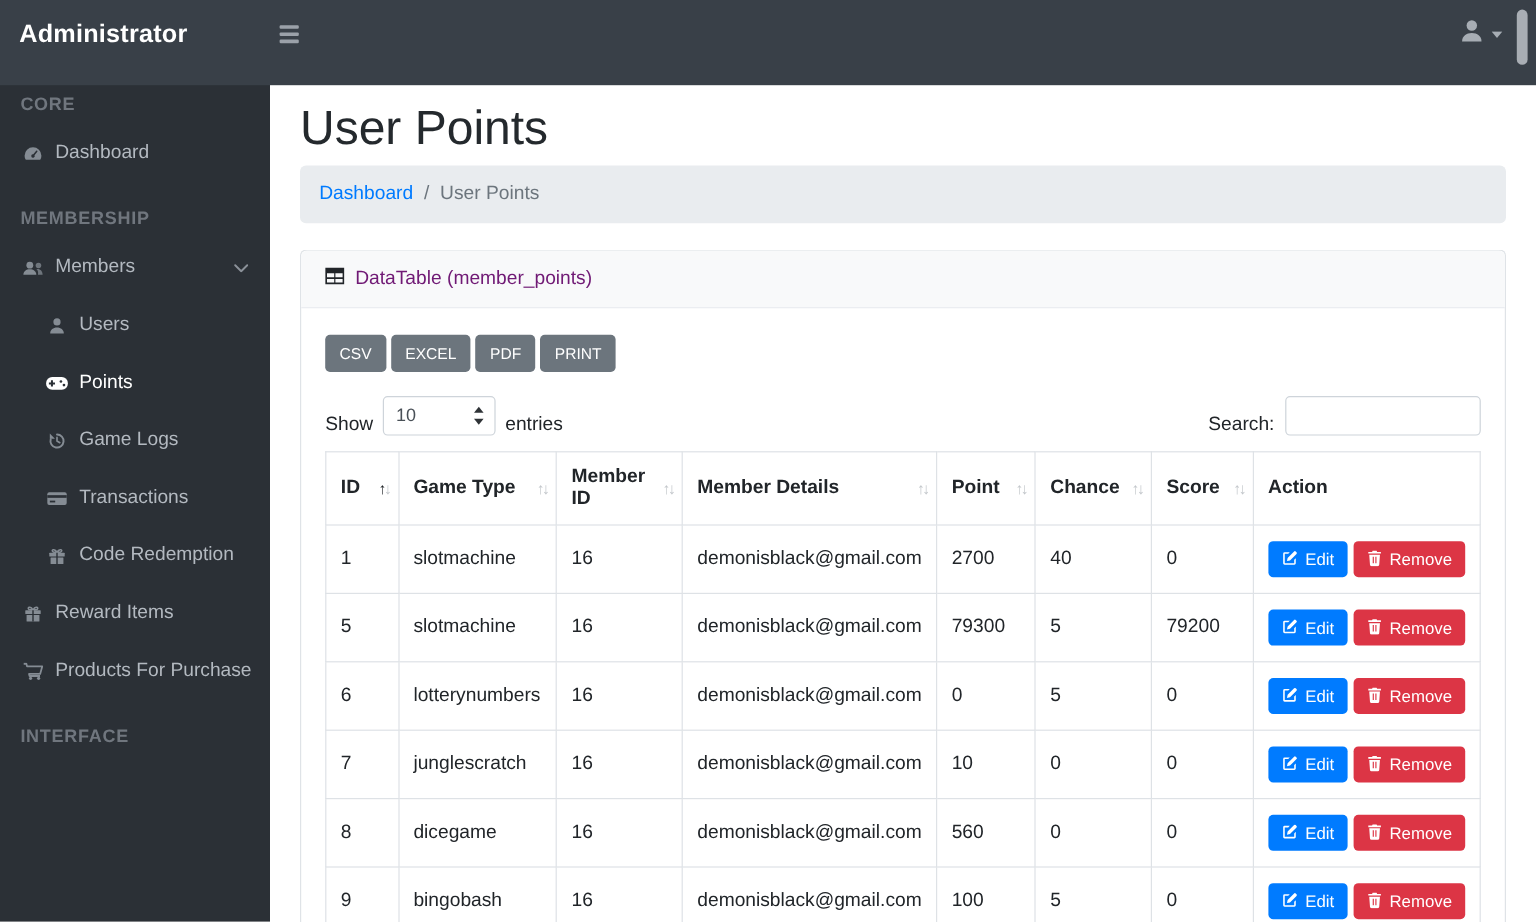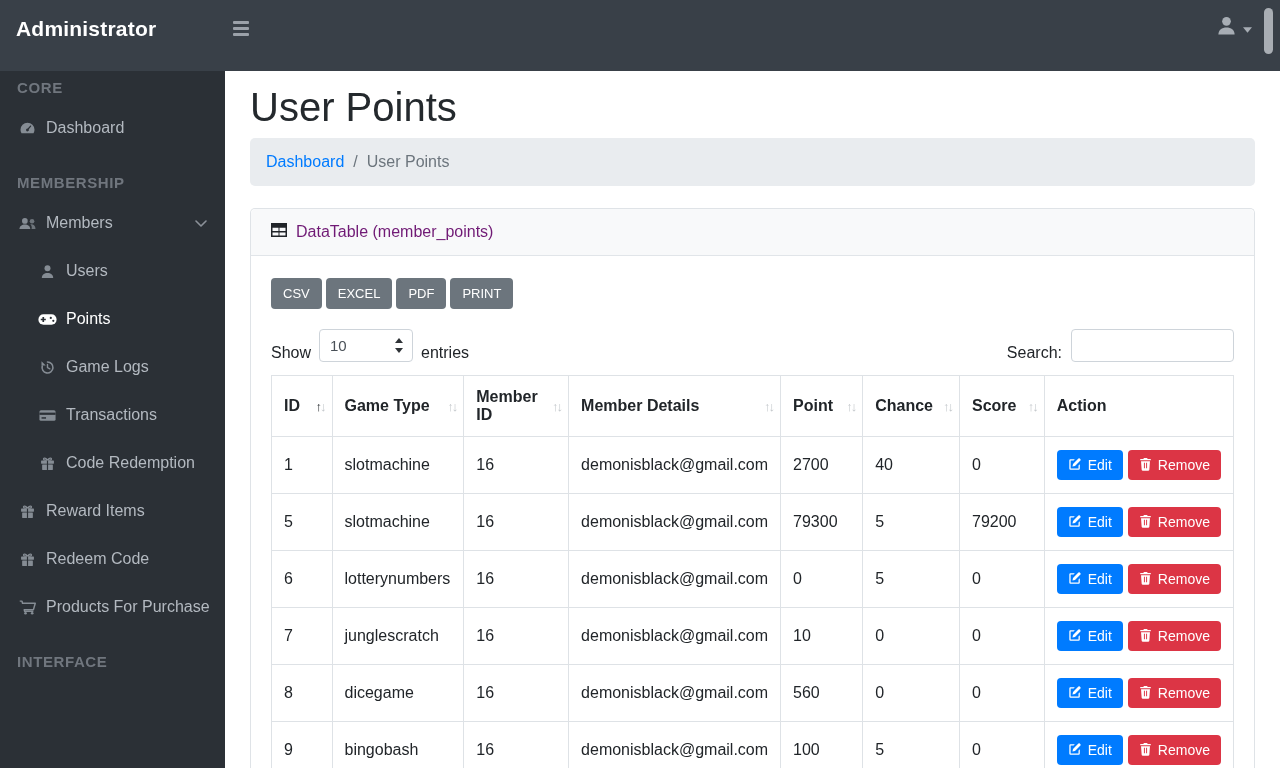--- a/index.html
+++ b/index.html
@@ -166,31 +166,20 @@
     <div class="side-item">
       <span class="ic">
         <svg width="15" height="15" viewBox="0 0 14 14">
           <path d="M7 3.9C5.4 1.3 3.3 1.6 3.3 2.8 3.3 4 5.4 4 7 3.9zm0 0c1.6-2.6 3.7-2.3 3.7-1.1C10.7 4 8.6 4 7 3.9z" fill="none" stroke="currentColor" stroke-width="1.2"></path>
           <rect x="1" y="4.3" width="12" height="2.9" rx=".4" fill="currentColor"></rect>
           <rect x="2" y="8" width="10" height="5" rx=".4" fill="currentColor"></rect>
           <path d="M7 4.3V13" stroke="#2b3036" stroke-width="1.1"></path>
         </svg>
       </span>
       <span>Reward Items</span>
-    </div>
-    <div class="side-item">
-      <span class="ic">
-        <svg width="15" height="15" viewBox="0 0 14 14">
-          <path d="M7 3.9C5.4 1.3 3.3 1.6 3.3 2.8 3.3 4 5.4 4 7 3.9zm0 0c1.6-2.6 3.7-2.3 3.7-1.1C10.7 4 8.6 4 7 3.9z" fill="none" stroke="currentColor" stroke-width="1.2"></path>
-          <rect x="1" y="4.3" width="12" height="2.9" rx=".4" fill="currentColor"></rect>
-          <rect x="2" y="8" width="10" height="5" rx=".4" fill="currentColor"></rect>
-          <path d="M7 4.3V13" stroke="#2b3036" stroke-width="1.1"></path>
-        </svg>
-      </span>
-      <span>Redeem Code</span>
     </div>
     <div class="side-item">
       <span class="ic">
         <svg width="17" height="15" viewBox="0 0 16 14">
           <path d="M.7 1h2.1l.5 2h12l-1.7 6H4.9l.4 1.6h8.2" fill="none" stroke="currentColor" stroke-width="1.4" stroke-linejoin="round"></path>
           <circle cx="6.1" cy="12.4" r="1.25" fill="currentColor"></circle>
           <circle cx="12.4" cy="12.4" r="1.25" fill="currentColor"></circle>
         </svg>
       </span>
       <span>Products For Purchase</span>

